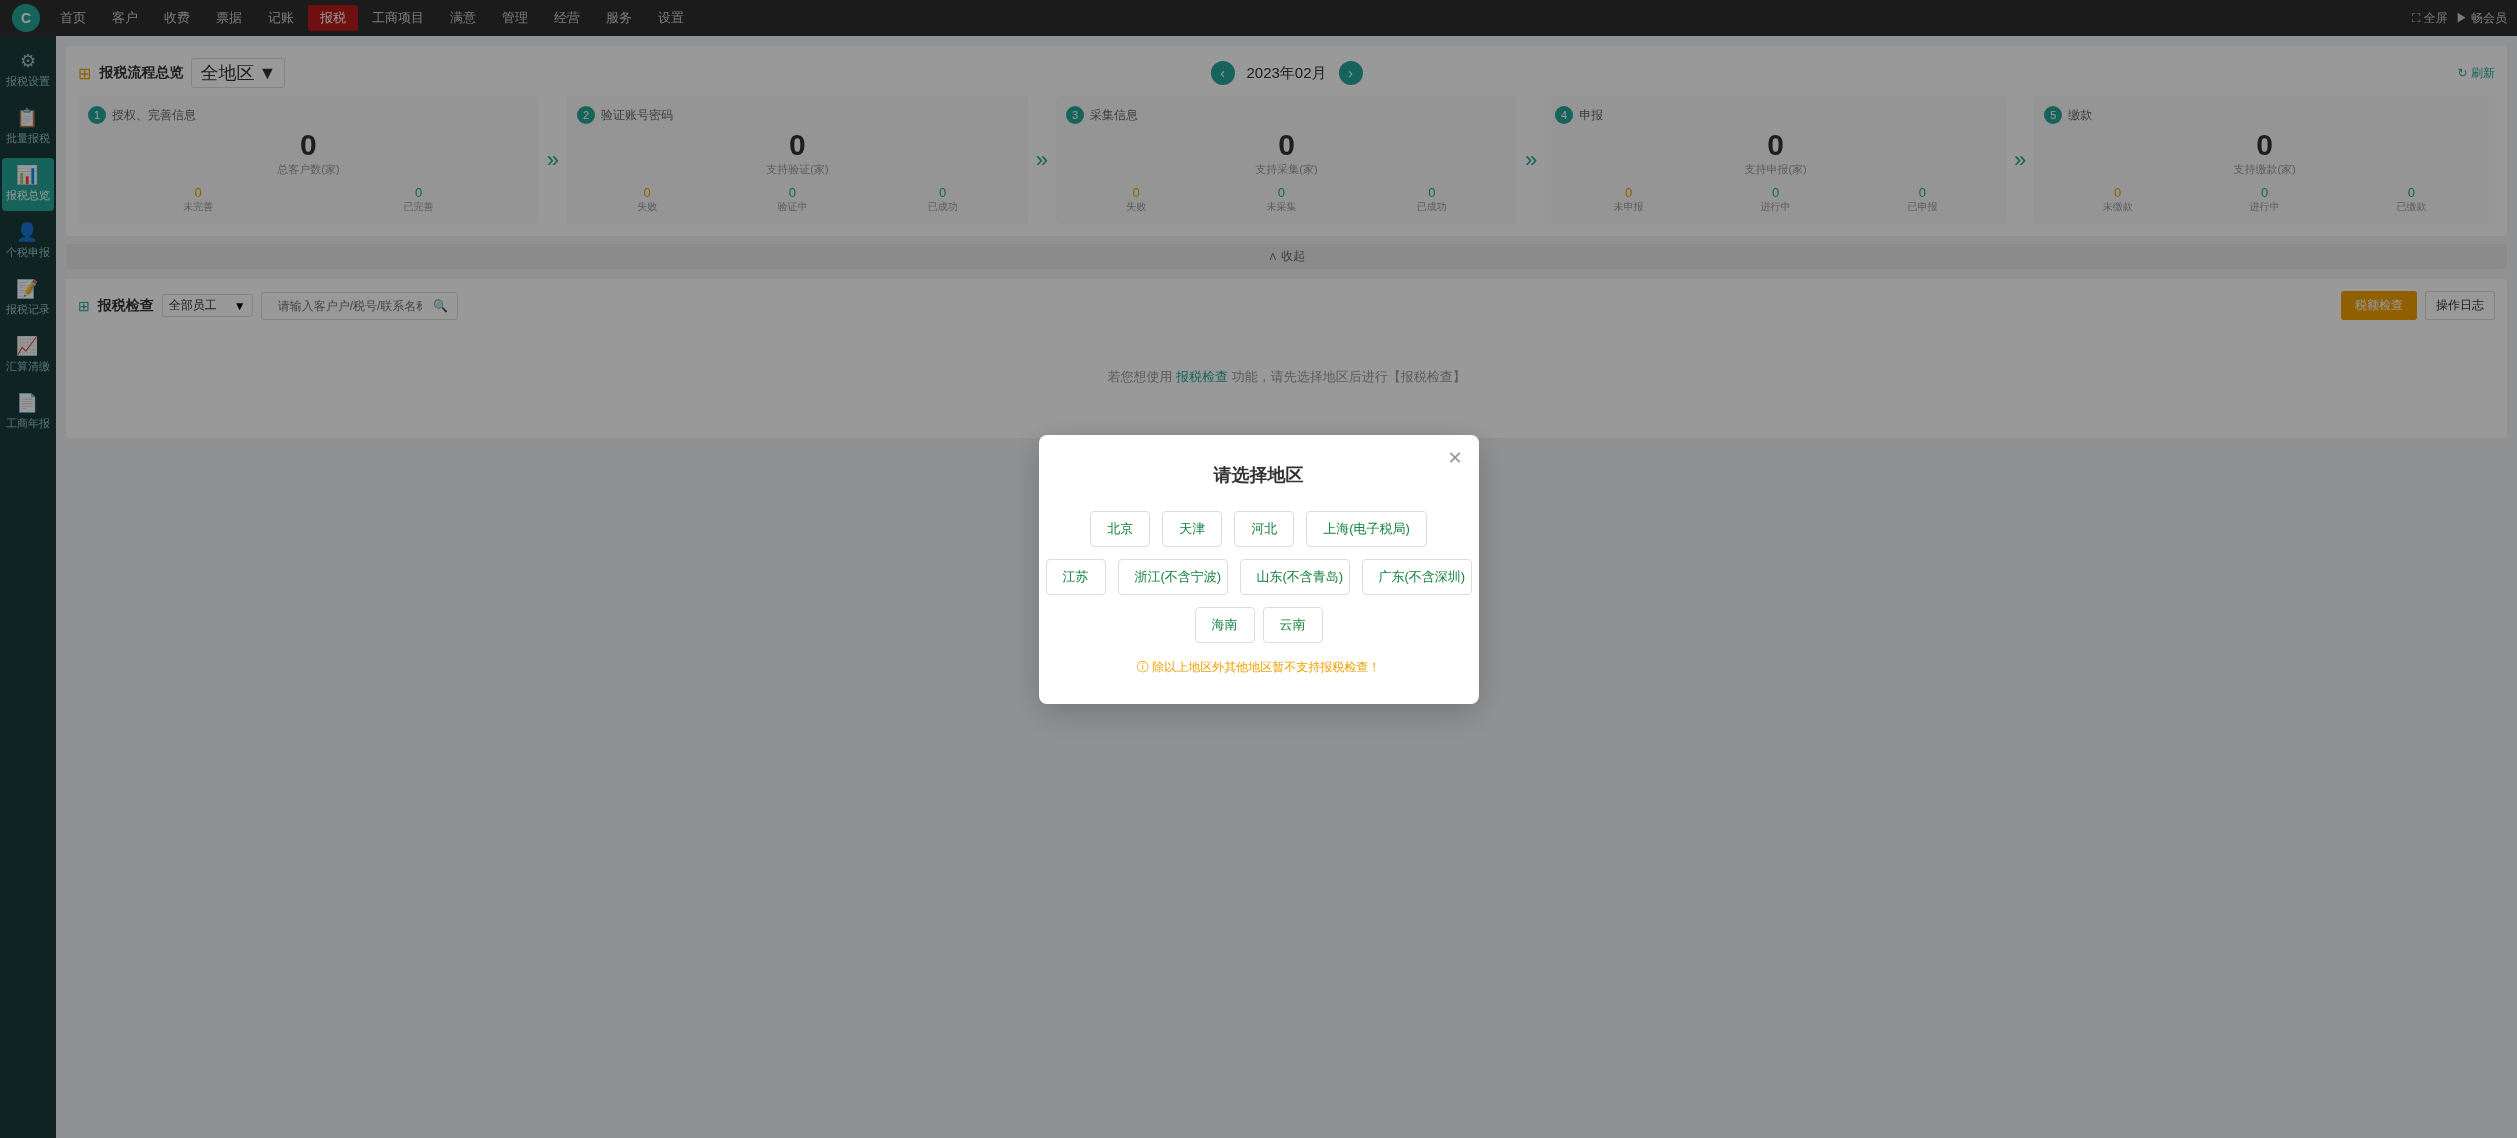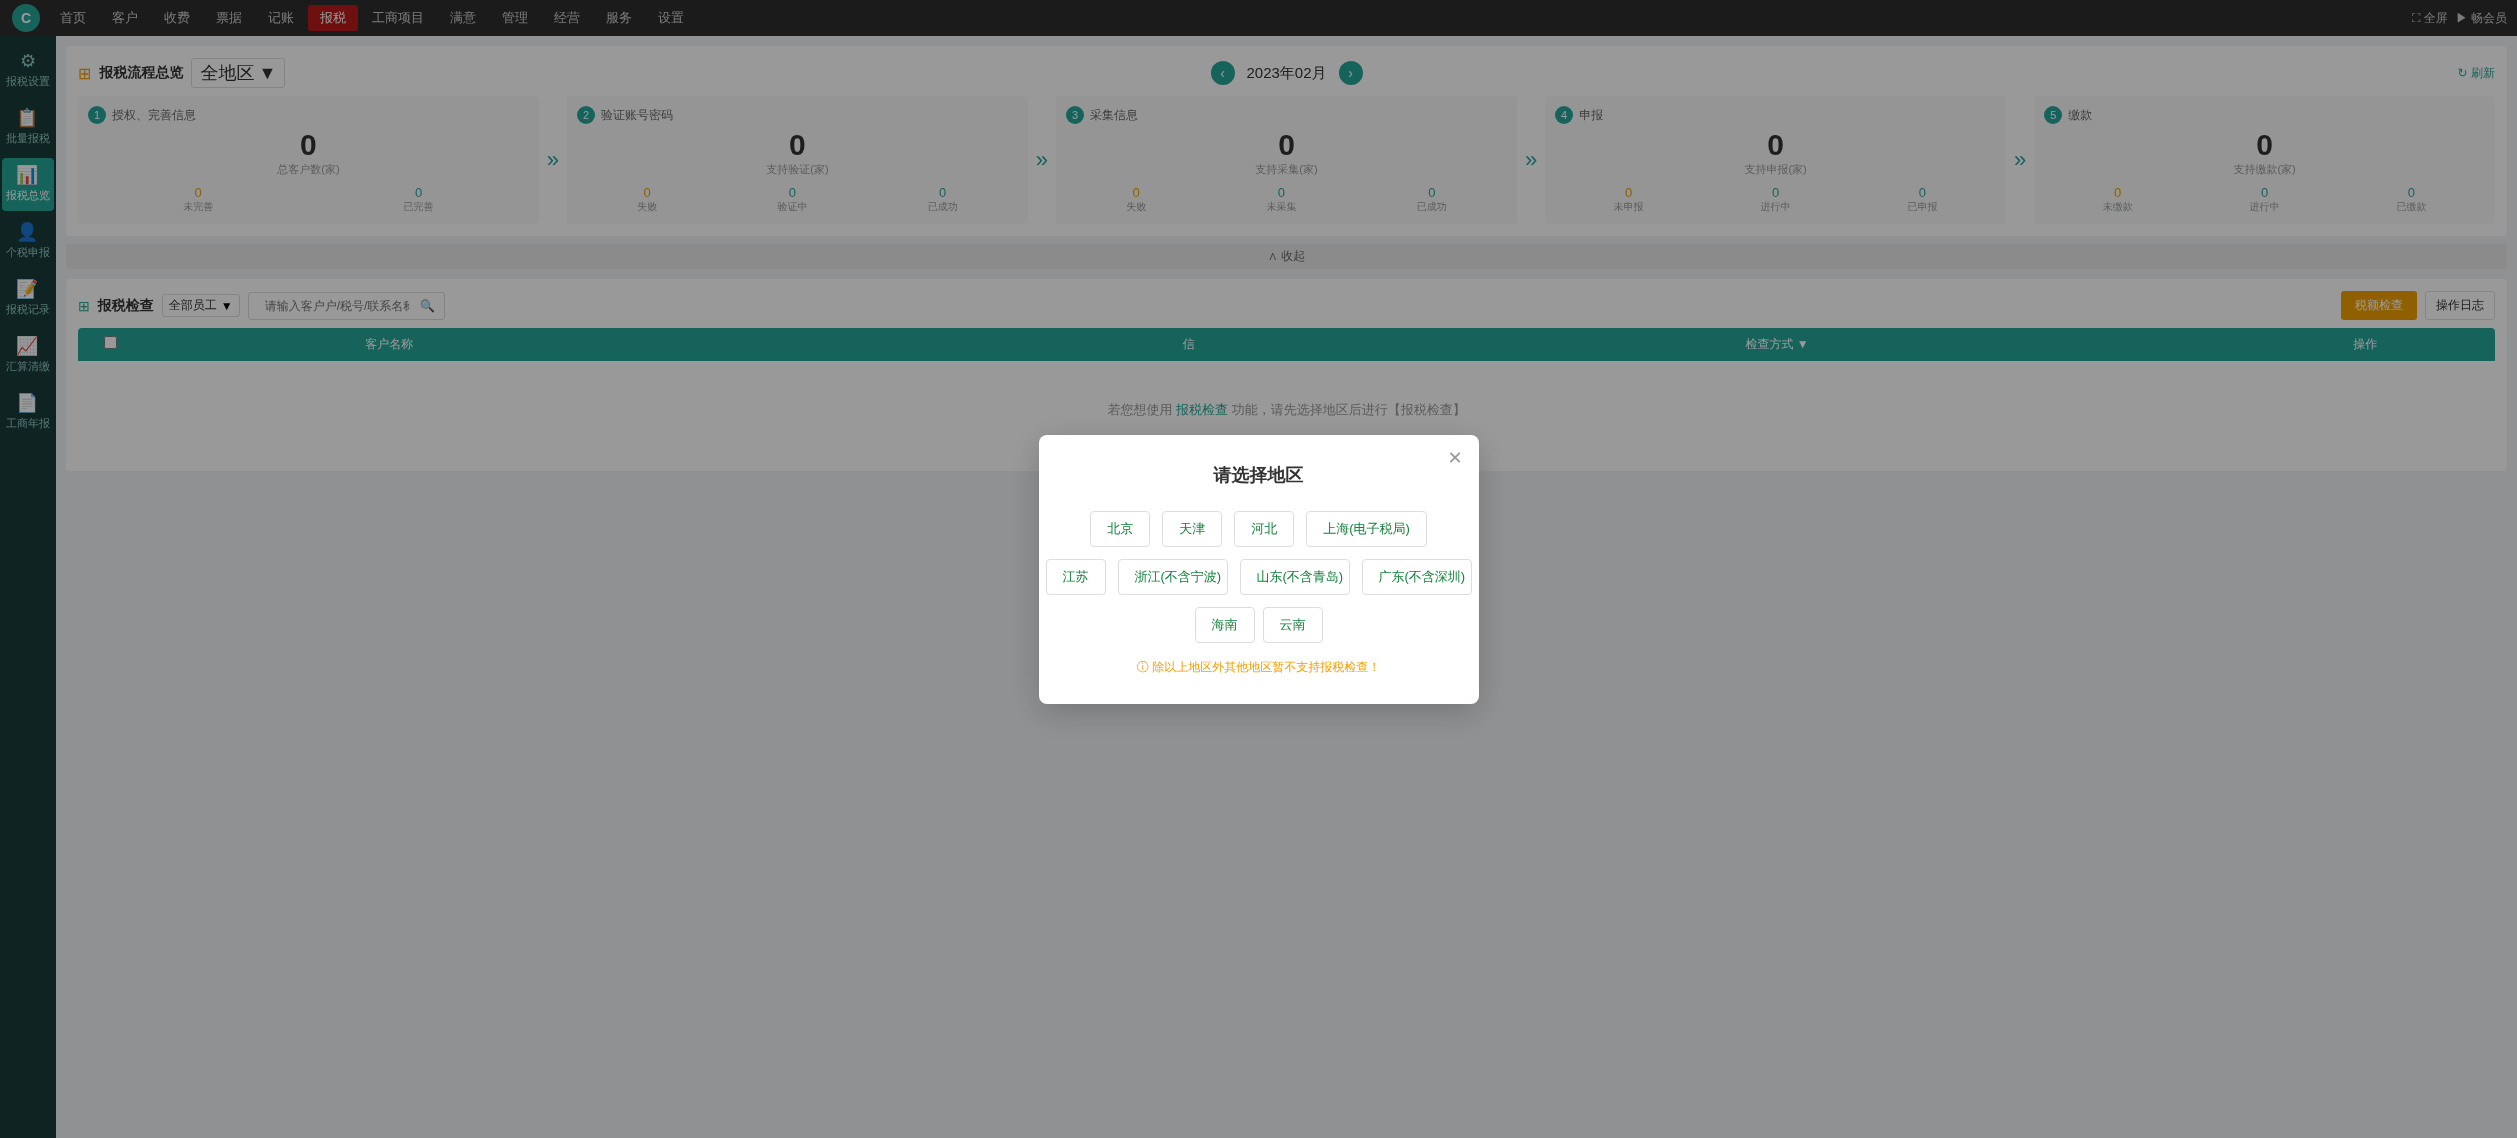--- a/index.html
+++ b/index.html
@@ -430,49 +430,37 @@
     <div class="collapse-bar">
       ∧ <span>收起</span>
     </div>
 
     <div style="background:#fff;border-radius:4px;padding:12px;">
 
       <div style="display:flex;align-items:center;gap:8px;margin-bottom:8px;">
         <span style="color:#26a69a;font-size:14px;">⊞</span>
         <span style="font-size:14px;font-weight:bold;color:#333;">报税检查</span>
 
-        <div style="display:flex;align-items:center;border:1px solid #ddd;border-radius:3px;background:#fff;padding:2px 6px;gap:4px;">
+        <div style="display:flex;align-items:center;border:1px solid #ddd;border-radius:3px;background:#fff;padding:2px 6px;gap:17px;">
           <span style="font-size:12px;color:#333;">全部员工</span>
           <span>▼</span>
         </div>
 
         <div style="display:flex;align-items:center;border:1px solid #ddd;border-radius:3px;background:#fff;padding:2px 8px;gap:4px;">
           <input type="text" class="search-input" style="border: none; outline: none; font-size: 12px; width: 160px;" placeholder="请输入客户户/税号/联系名称">
           <span style="cursor:pointer;color:#999;">🔍</span>
         </div>
 
         <div style="margin-left:auto;display:flex;gap:8px;">
           <button class="check-btn">税额检查</button>
           <button class="ops-btn">操作日志</button>
         </div>
       </div>
 
       <div class="table-container">
-        <div class="table-header">
-          <div class="table-header-cell checkbox">
-            <input type="checkbox" style="">
-          </div>
-          <div class="table-header-cell"></div>
-          <div class="table-header-cell" style="flex:3;text-align:left;">客户名称</div>
-          <div class="table-header-cell">信</div>
-          <div class="table-header-cell"></div>
-          <div class="table-header-cell" style="flex:2;">检查方式 ▼</div>
-          <div class="table-header-cell"></div>
-          <div class="table-header-cell">操作</div>
-        </div>
 
         <div class="table-empty">
           <span>若您想使用</span>
           <span style="color:#26a69a;">报税检查</span>
           <span>功能，请先选择地区后进行【报税检查】</span>
         </div>
       </div>
     </div>
   </div>
 </div>

